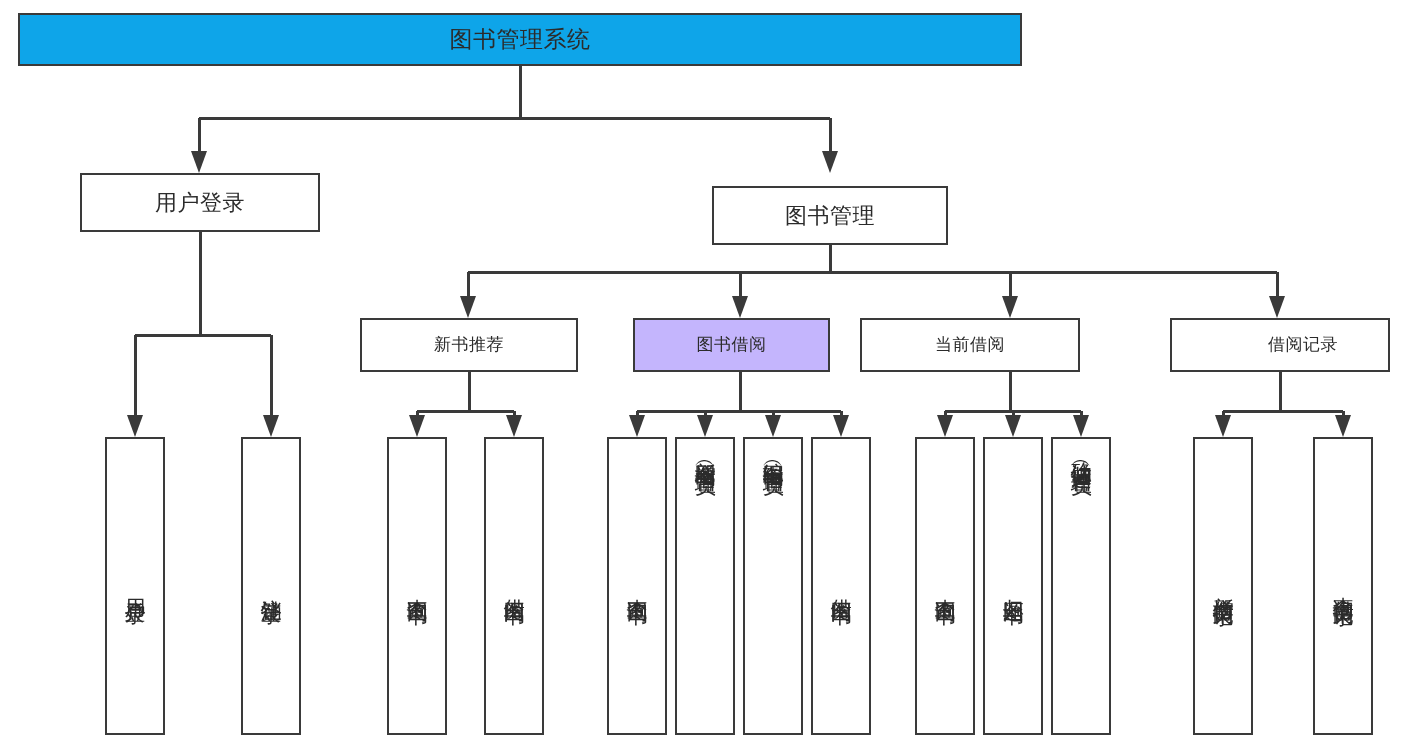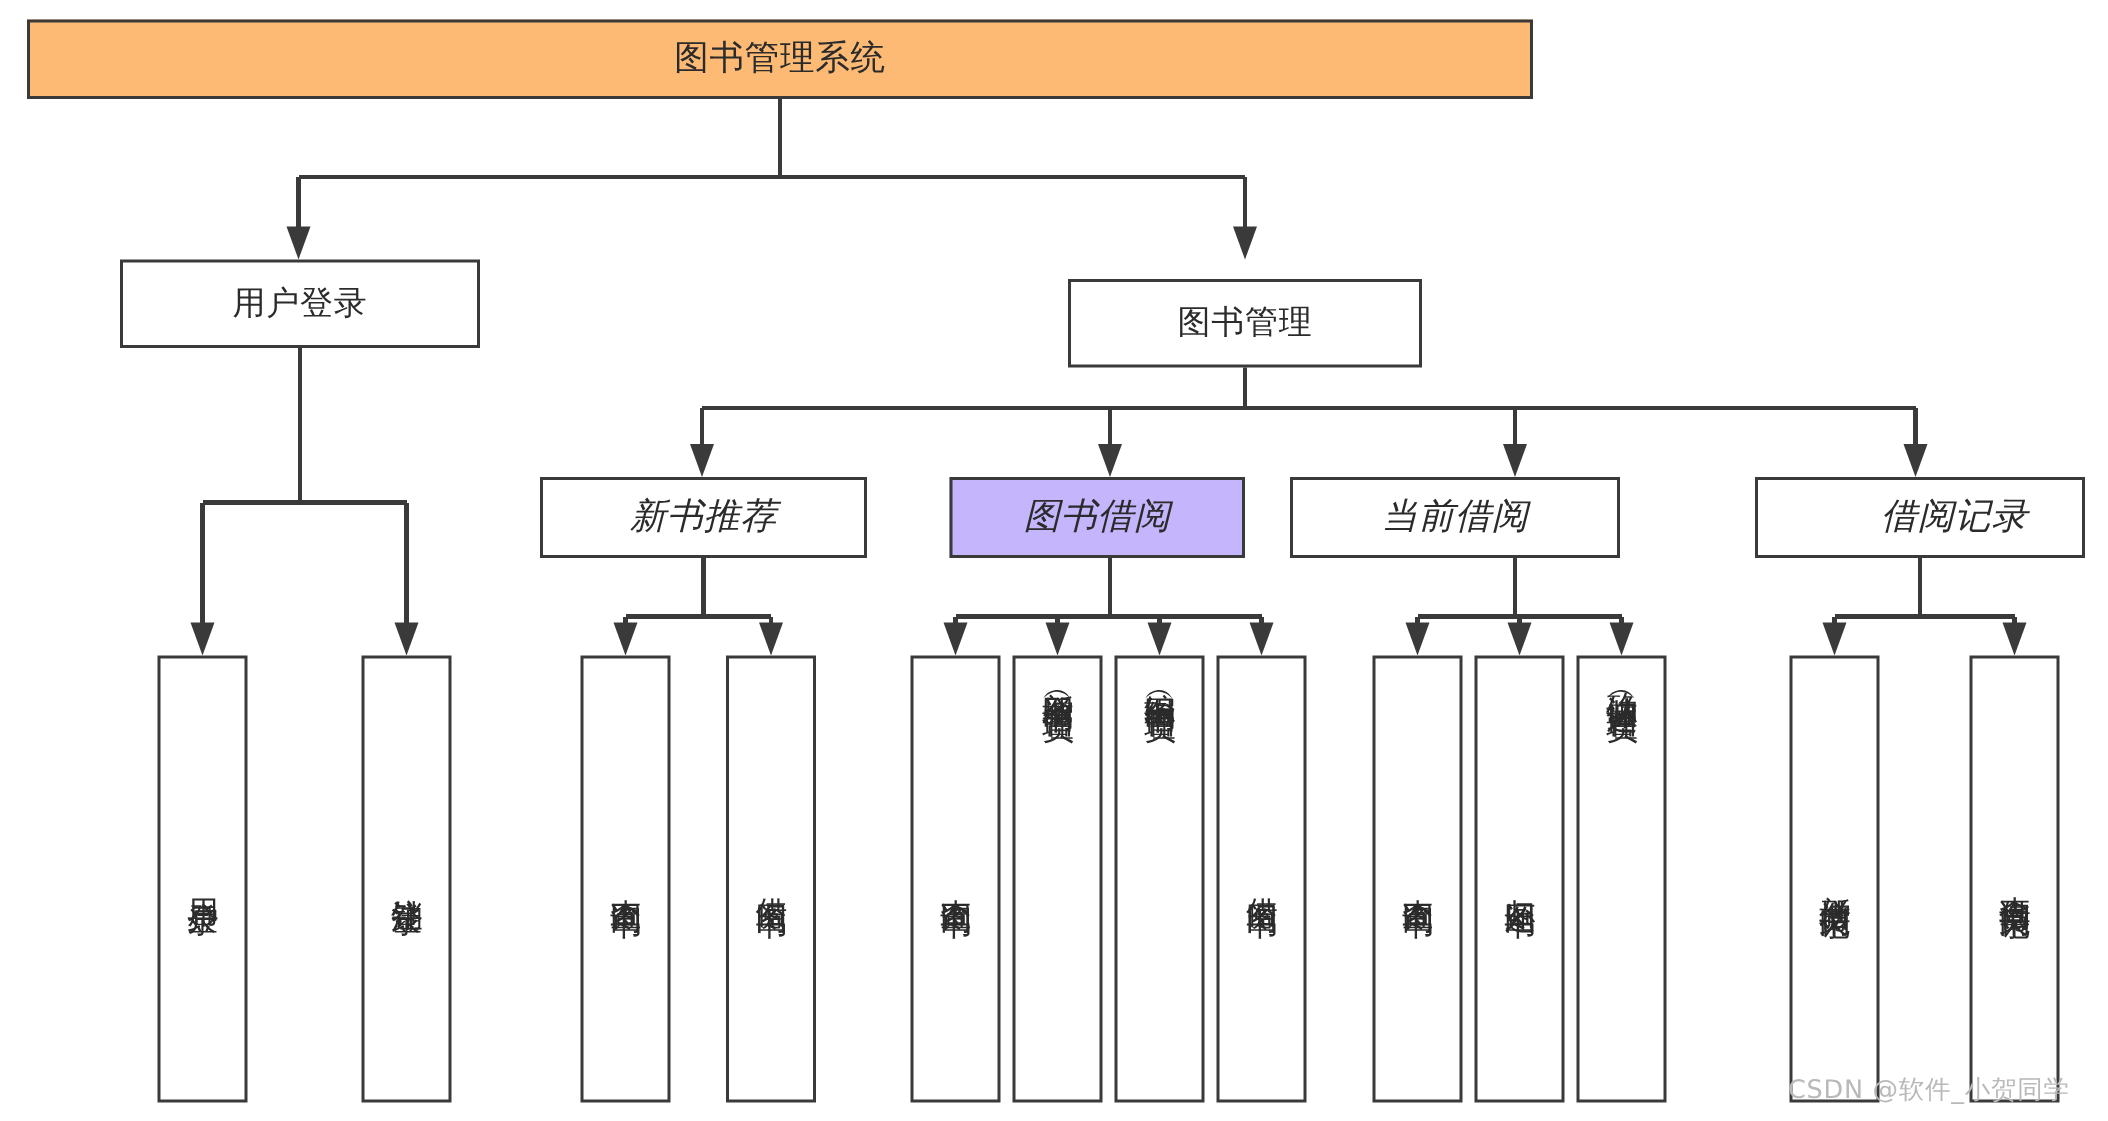--- a/index.html
+++ b/index.html
@@ -39,21 +39,21 @@
   .node-label {
     display: block;
     text-align: center;
     line-height: 1.15;
     letter-spacing: 0.5px;
     color: #2b2b2b;
     white-space: nowrap;
   }
   .node.level-root .node-label { font-size: 23px; }
   .node.level-1 .node-label { font-size: 22px; }
-  .node.level-2 .node-label { font-size: 24px; font-style: italic; }
+  .node.level-2 .node-label { font-size: 17px; }
 
   .node.leaf {
     align-items: flex-start;
     justify-content: center;
     padding-top: 6px;
   }
   .node.leaf .node-label {
     writing-mode: vertical-rl;
     text-orientation: upright;
     font-size: 21px;
@@ -130,21 +130,21 @@
       <polygon points="1073,415 1089,415 1081,437" fill="#3a3a3a"></polygon>
       <line x1="1280" y1="372" x2="1280" y2="411" stroke="#3a3a3a" stroke-width="3" shape-rendering="crispEdges"></line>
       <line x1="1223" y1="411" x2="1343" y2="411" stroke="#3a3a3a" stroke-width="3" shape-rendering="crispEdges"></line>
       <line x1="1223" y1="411" x2="1223" y2="417" stroke="#3a3a3a" stroke-width="3" shape-rendering="crispEdges"></line>
       <polygon points="1215,415 1231,415 1223,437" fill="#3a3a3a"></polygon>
       <line x1="1343" y1="411" x2="1343" y2="417" stroke="#3a3a3a" stroke-width="3" shape-rendering="crispEdges"></line>
       <polygon points="1335,415 1351,415 1343,437" fill="#3a3a3a"></polygon>
     </svg>
 
   <div id="node-layer">
-      <div class="node level-root" style="left: 18px; top: 13px; width: 1004px; height: 53px; border-color: rgb(58, 58, 58); background: #fdba74;">
+      <div class="node level-root" style="left: 18px; top: 13px; width: 1004px; height: 53px; border-color: rgb(58, 58, 58); background: #0ea5e9;">
         <span class="node-label" style="color: rgb(43, 43, 43);">图书管理系统</span>
       </div>
       <div class="node level-1" style="left: 80px; top: 173px; width: 240px; height: 59px; border-color: rgb(58, 58, 58); background: rgb(255, 255, 255);">
         <span class="node-label" style="color: rgb(43, 43, 43);">用户登录</span>
       </div>
       <div class="node level-1" style="left: 712px; top: 173px; width: 236px; height: 59px; border-color: rgb(58, 58, 58); background: rgb(255, 255, 255); margin-top: 13px;">
         <span class="node-label" style="color: rgb(43, 43, 43);">图书管理</span>
       </div>
       <div class="node level-2" style="left: 360px; top: 318px; width: 218px; height: 54px; border-color: rgb(58, 58, 58); background: rgb(255, 255, 255);">
         <span class="node-label" style="color: rgb(43, 43, 43);">新书推荐</span>
@@ -192,15 +192,14 @@
         <span class="node-label" style="color: rgb(43, 43, 43);">确认归还（管理员）</span>
       </div>
       <div class="node level-leaf leaf align-center" style="left: 1193px; top: 437px; width: 60px; height: 298px; border-color: rgb(58, 58, 58); background: rgb(255, 255, 255);">
         <span class="node-label" style="color: rgb(43, 43, 43);">新增借阅记录</span>
       </div>
       <div class="node level-leaf leaf align-center" style="left: 1313px; top: 437px; width: 60px; height: 298px; border-color: rgb(58, 58, 58); background: rgb(255, 255, 255);">
         <span class="node-label" style="color: rgb(43, 43, 43);">查询借阅记录</span>
       </div>
     </div>
 
-  <div class="watermark" style="left: 1192px; top: 715px; color: rgb(185, 185, 185);">CSDN @软件_小贺同学</div>
 
 </div>
 
 </body></html>

